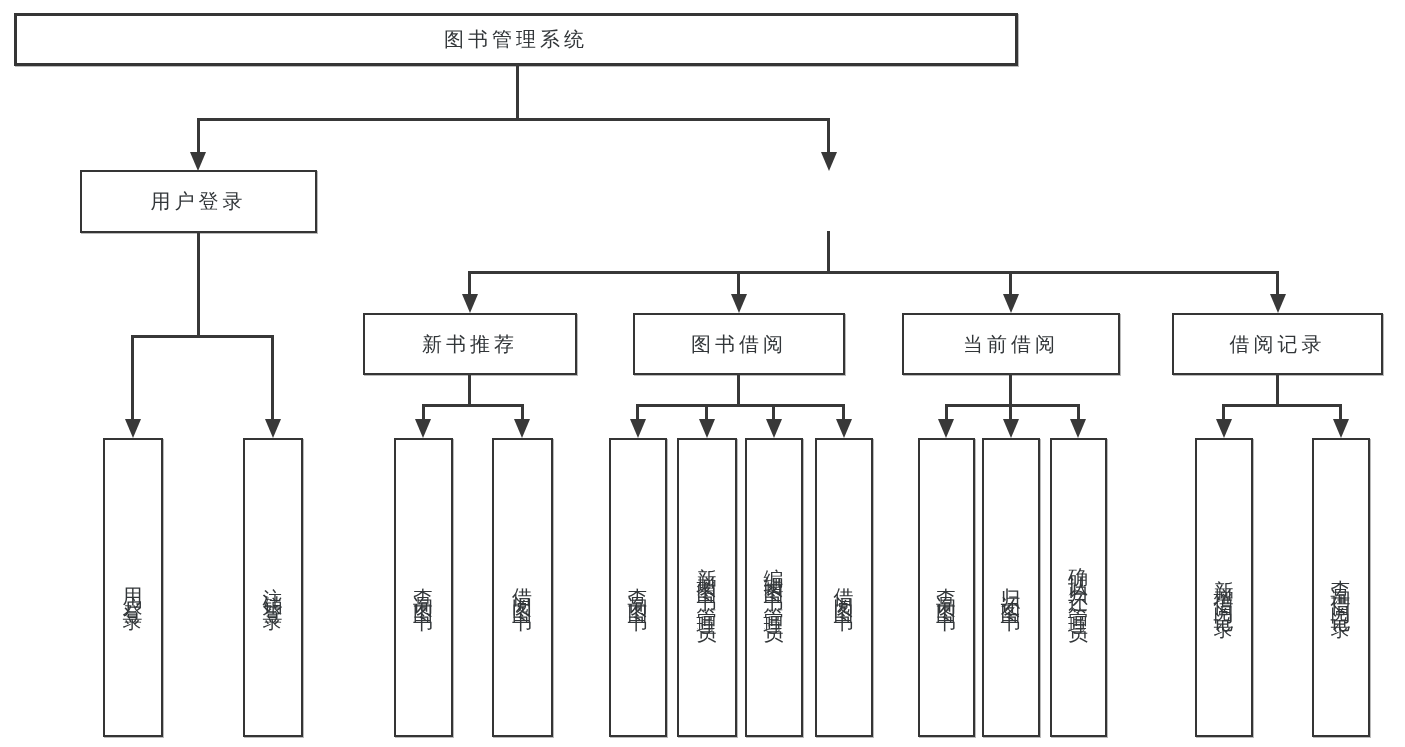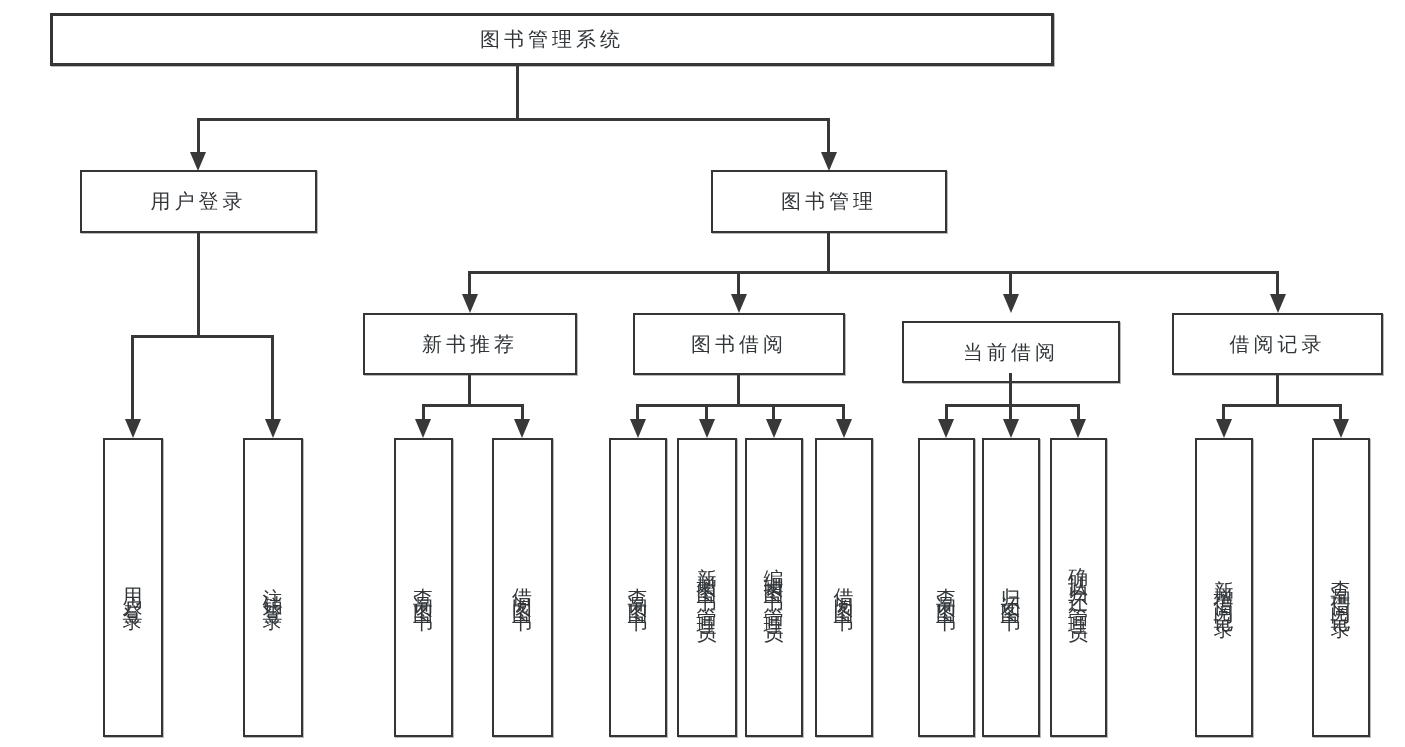--- a/index.html
+++ b/index.html
@@ -23,21 +23,21 @@
     position:absolute;
     box-sizing:border-box;
     background:#fff;
     border:2px solid var(--border);
     display:flex;align-items:center;justify-content:center;
     font-size:20px;
     letter-spacing:4px;
     white-space:nowrap;
     box-shadow:1px 1px 0 rgba(60,60,60,.35);
   }
-  .root{border-width:3px;margin-left:36px;}
+  .root{border-width:3px;}
   .leaf{
     writing-mode:vertical-rl;
     font-size:20px;
     letter-spacing:8px;
     line-height:1;
     white-space:normal;
   }
   .v{position:absolute;width:3px;background:var(--line);}
   .h{position:absolute;height:3px;background:var(--line);}
   .arrow{
@@ -57,25 +57,24 @@
   }
 </style>
 </head>
 <body>
 
 <div class="canvas">
 
   <div class="node root" style="left:14px;top:13px;width:1004px;height:53px;">图书管理系统</div>
 
   <div class="node" style="left:80px;top:170px;width:237px;height:63px;">用户登录</div>
-  <div class="node" style="left:711px;top:170px;width:236px;height:63px;">图书管理</div>
 
   <div class="node" style="left:633px;top:313px;width:212px;height:62px;">图书借阅</div>
   <div class="node" style="left:363px;top:313px;width:214px;height:62px;">新书推荐</div>
-  <div class="node" style="left:902px;top:313px;width:218px;height:62px;margin-top:8px;">当前借阅</div>
+  <div class="node" style="left:902px;top:313px;width:218px;height:62px;">当前借阅</div>
   <div class="node" style="left:1172px;top:313px;width:211px;height:62px;">借阅记录</div>
 
   <div class="node leaf" style="left:103px;top:438px;width:60px;height:299px;">用户登录</div>
   <div class="node leaf" style="left:243px;top:438px;width:60px;height:299px;">注销登录</div>
 
   <div class="node leaf" style="left:394px;top:438px;width:59px;height:299px;">查询图书</div>
   <div class="node leaf" style="left:492px;top:438px;width:61px;height:299px;">借阅图书</div>
 
   <div class="node leaf" style="left:609px;top:438px;width:58px;height:299px;">查询图书</div>
   <div class="node leaf" style="left:677px;top:438px;width:60px;height:299px;">新增图书（管理员）</div>

